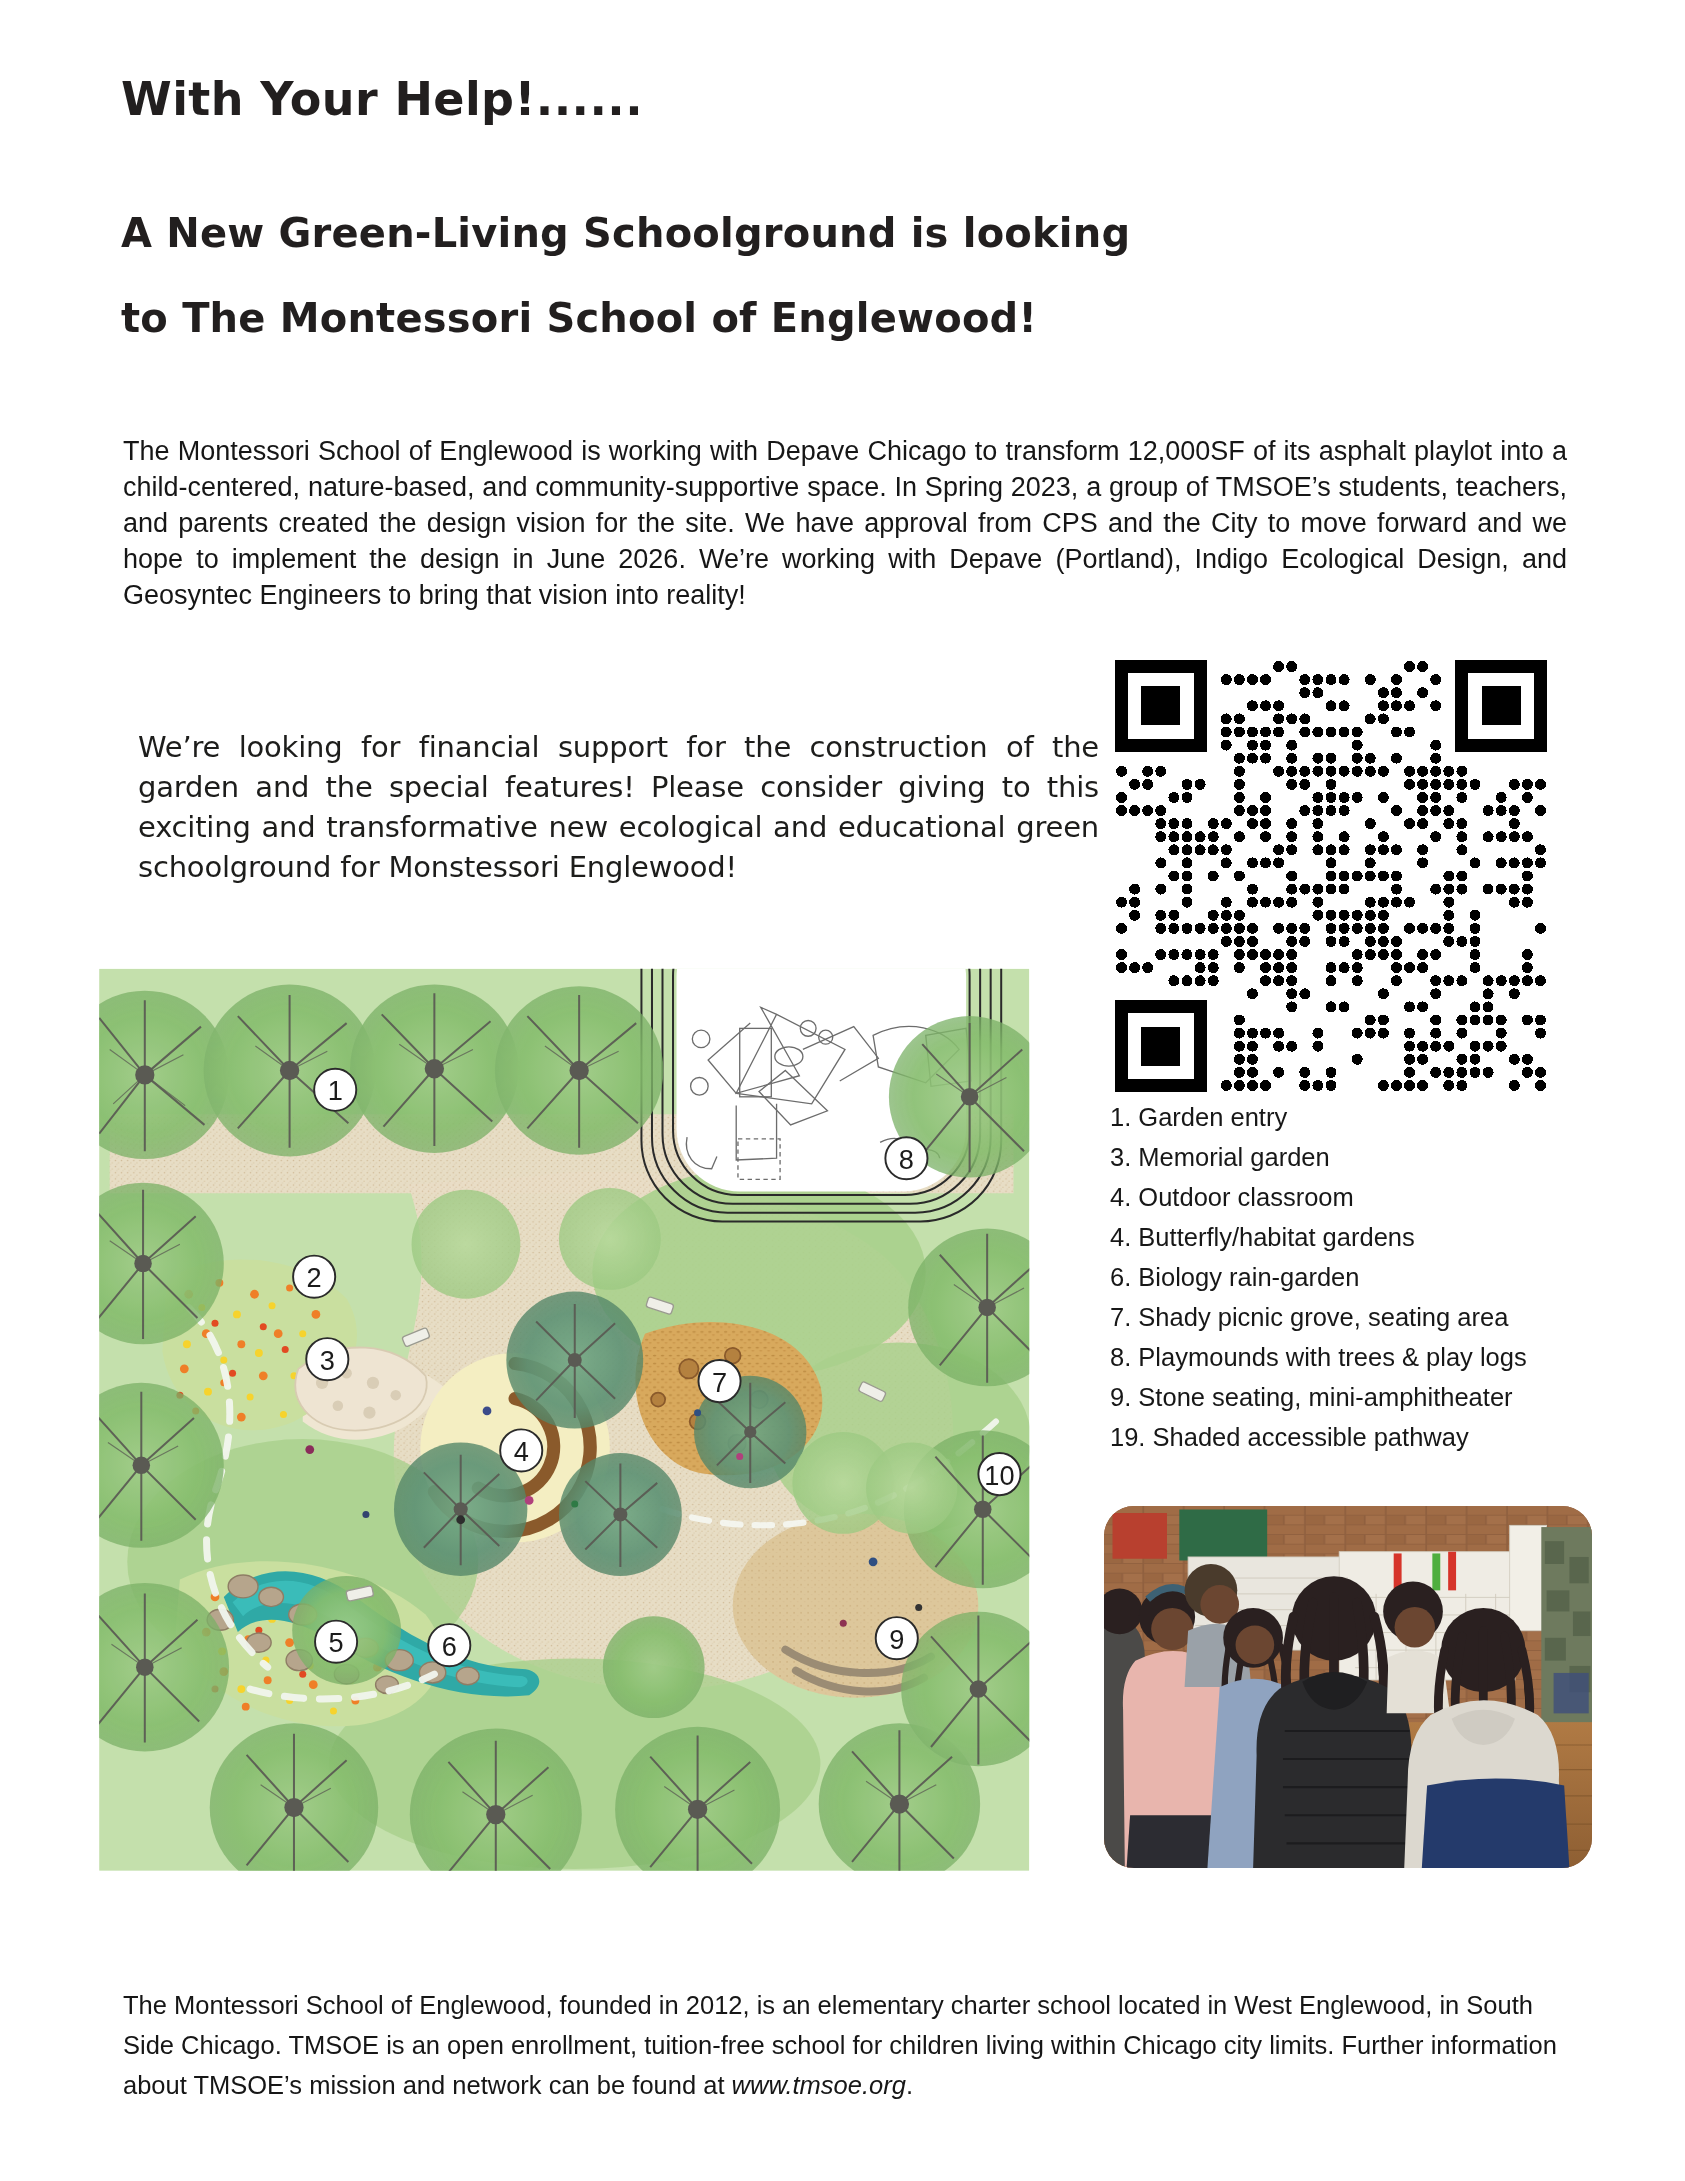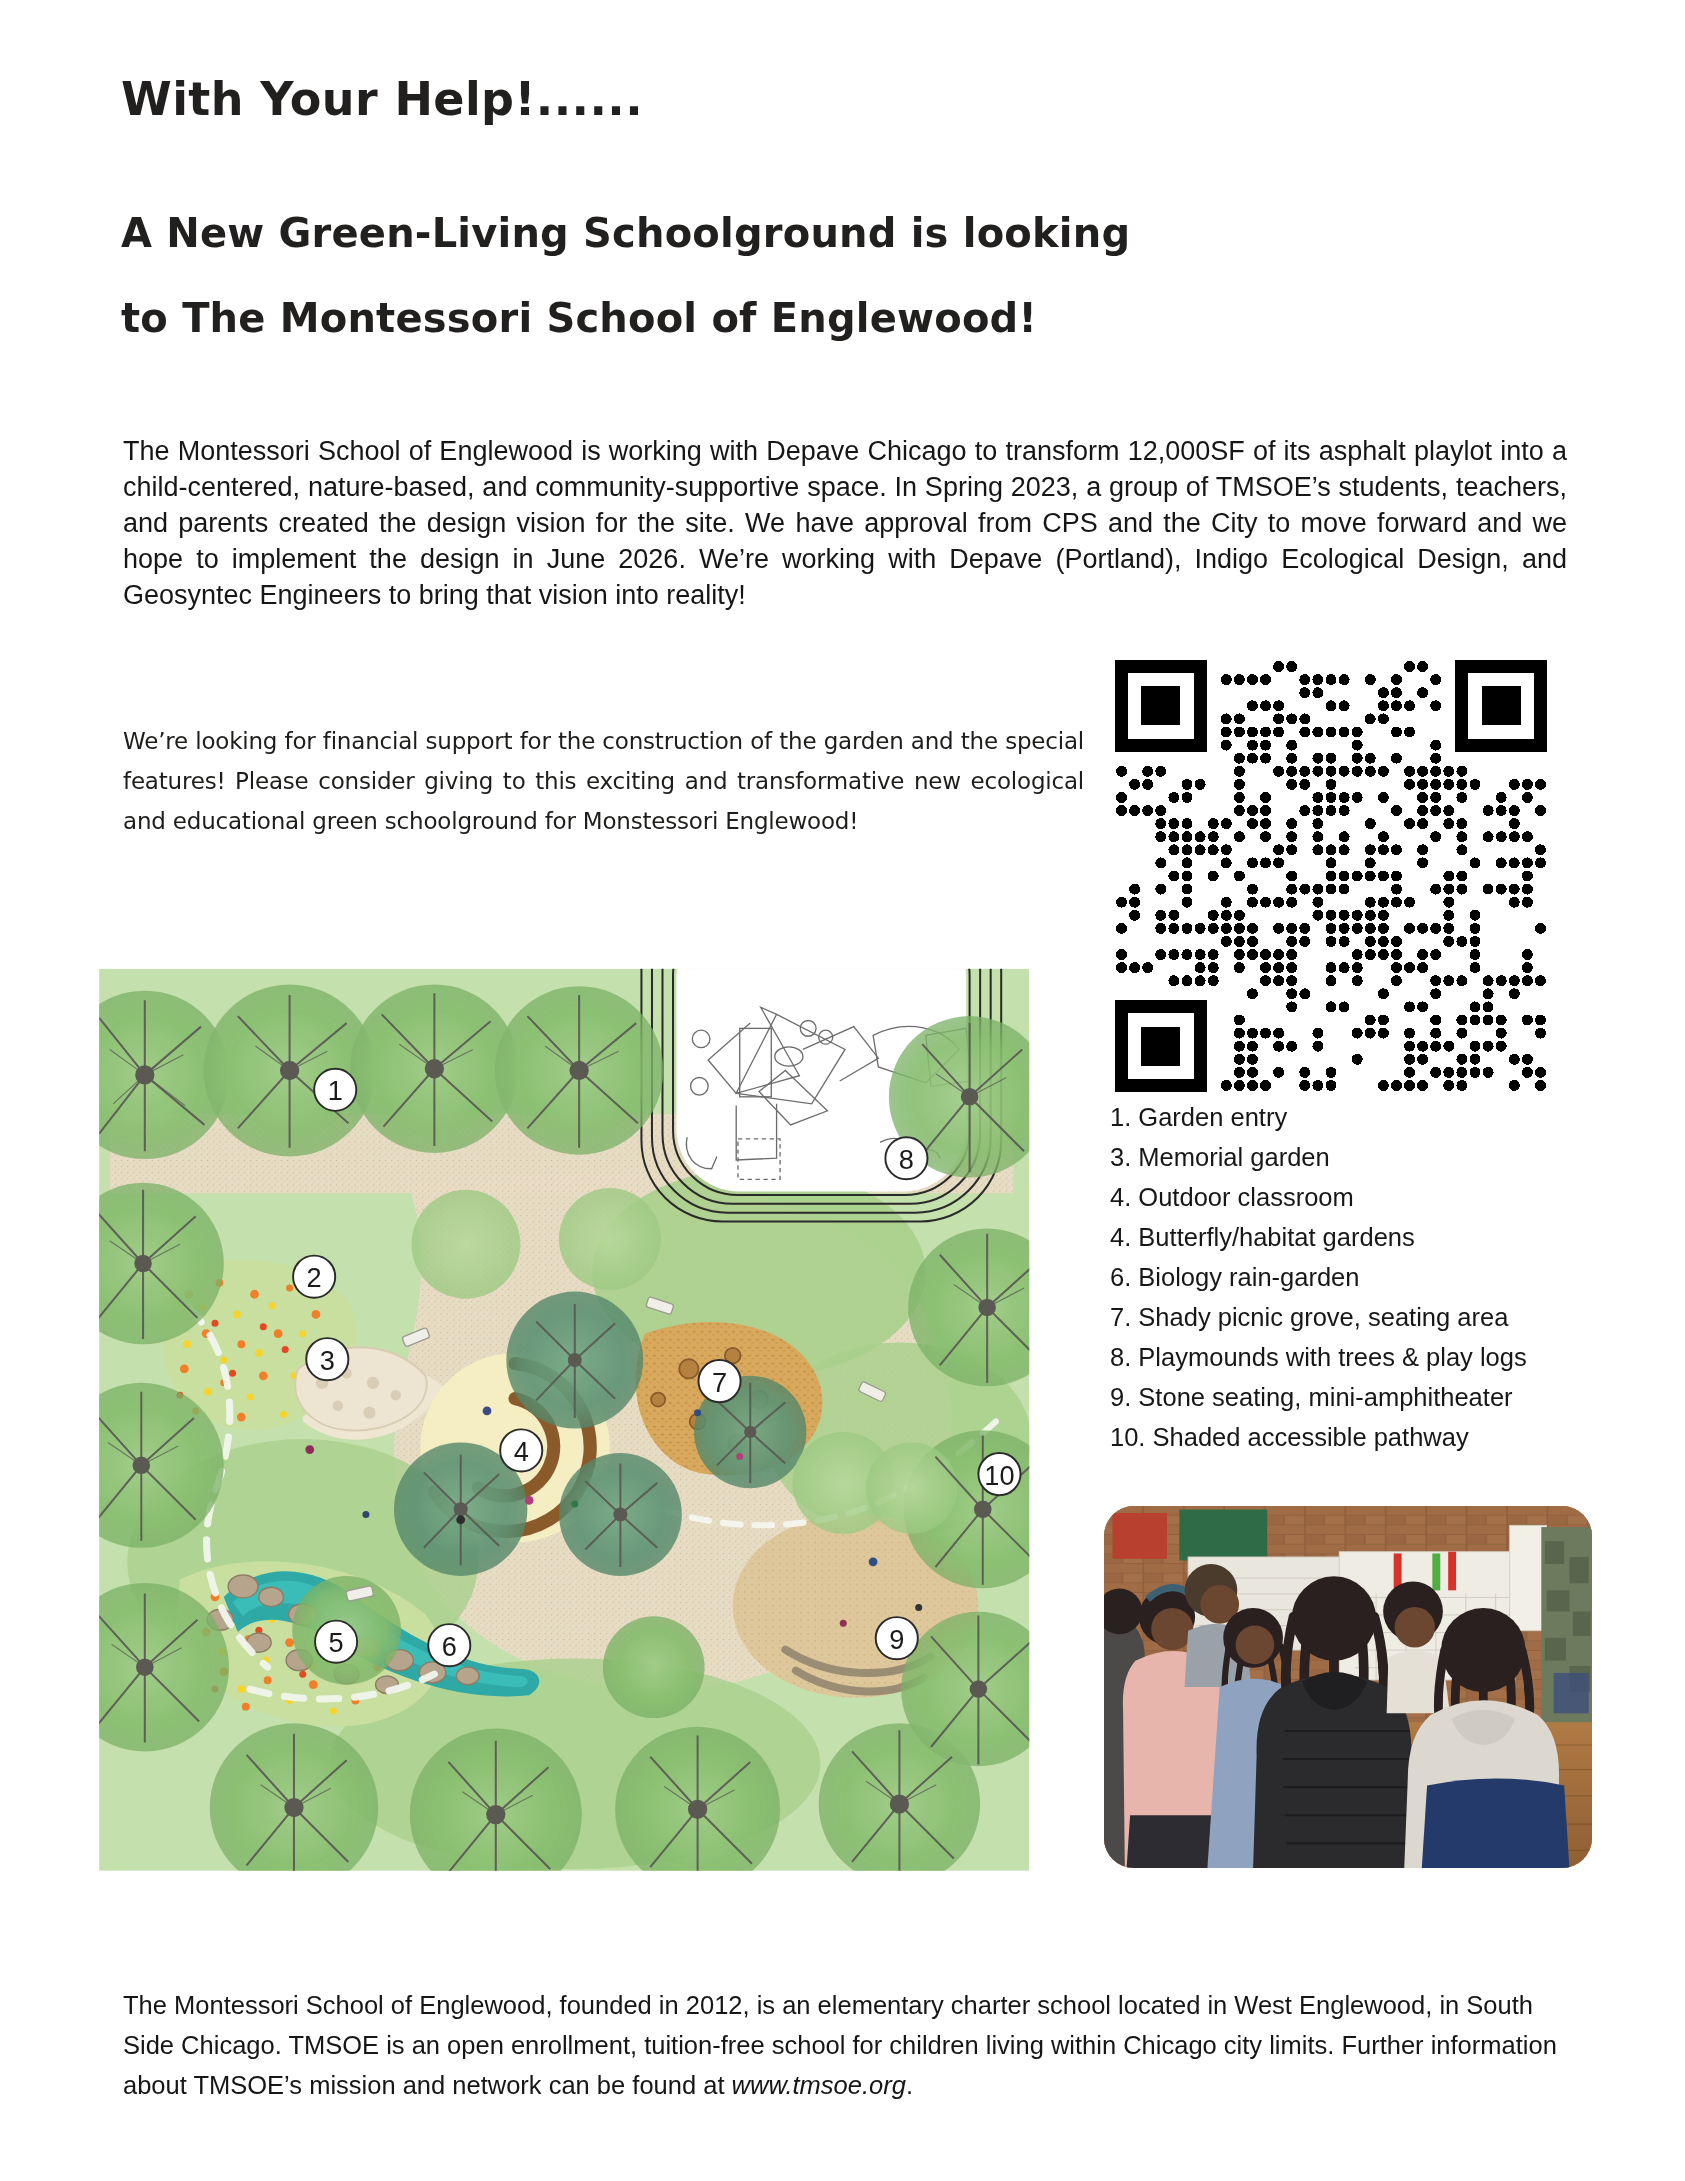--- a/index.html
+++ b/index.html
@@ -28,23 +28,23 @@
 
   
   .para-intro{
     position:absolute;left:123px;top:406px;width:1444px;
     font-size:27px;line-height:36px;text-align:justify;
     color:#161616;
   }
 
   
   .para-ask{
-    position:absolute;left:123px;top:698px;width:961px;
+    position:absolute;left:138px;top:698px;width:961px;
     font-family:"DejaVu Sans",sans-serif;
-    font-weight:400;font-size:23px;line-height:40px;
+    font-weight:400;font-size:29px;line-height:40px;
     text-align:justify;color:#1d1d1b;
     letter-spacing:-0.2px;
   }
 
   
   .qr-wrap{position:absolute;left:1115px;top:660px;width:432px;height:432px;}
   .qr-wrap svg{display:block;width:100%;height:100%;}
 
   
   .legend{
@@ -119,21 +119,21 @@
   <div class="legend">
     <ol>
       <li>1. Garden entry</li>
       <li>3. Memorial garden</li>
       <li>4. Outdoor classroom</li>
       <li>4. Butterfly/habitat gardens</li>
       <li>6. Biology rain-garden</li>
       <li>7. Shady picnic grove, seating area</li>
       <li>8. Playmounds with trees &amp; play logs</li>
       <li>9. Stone seating, mini-amphitheater</li>
-      <li>10. Shaded accessible pathway</li>
+      <li>19. Shaded accessible pathway</li>
     </ol>
   </div>
 
   <div class="plan">
     <svg viewBox="0 0 1165 1175">
       <defs>
         <pattern id="gravelTex" width="7" height="7" patternUnits="userSpaceOnUse">
           <rect width="7" height="7" fill="#e9ddc6"></rect>
           <circle cx="1.5" cy="1.5" r="0.85" fill="#c6ab83" opacity="0.75"></circle>
           <circle cx="5" cy="4.2" r="0.7" fill="#cdb38c" opacity="0.7"></circle>

